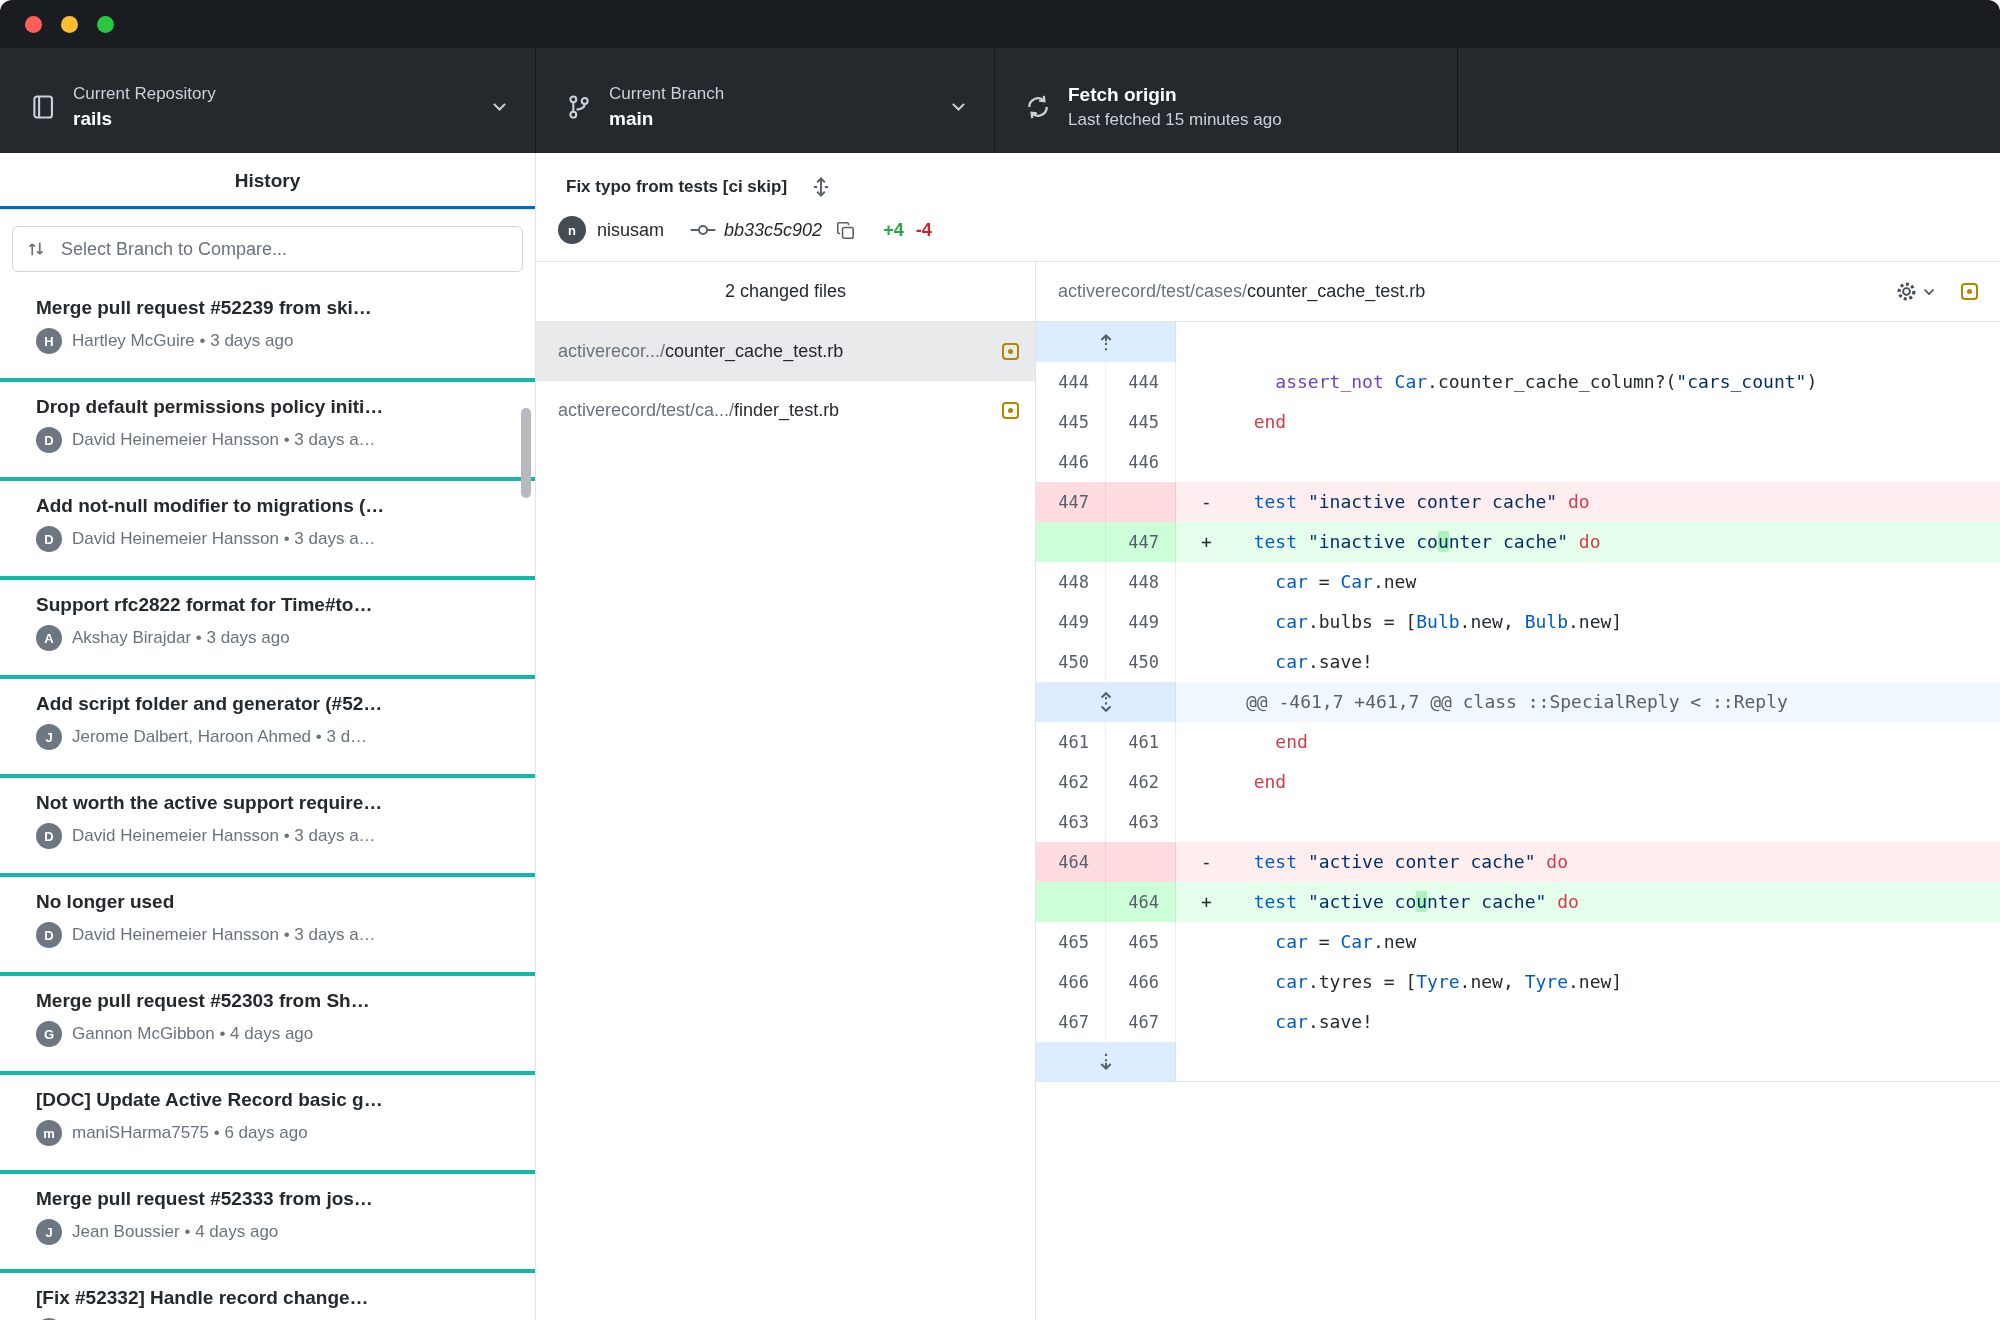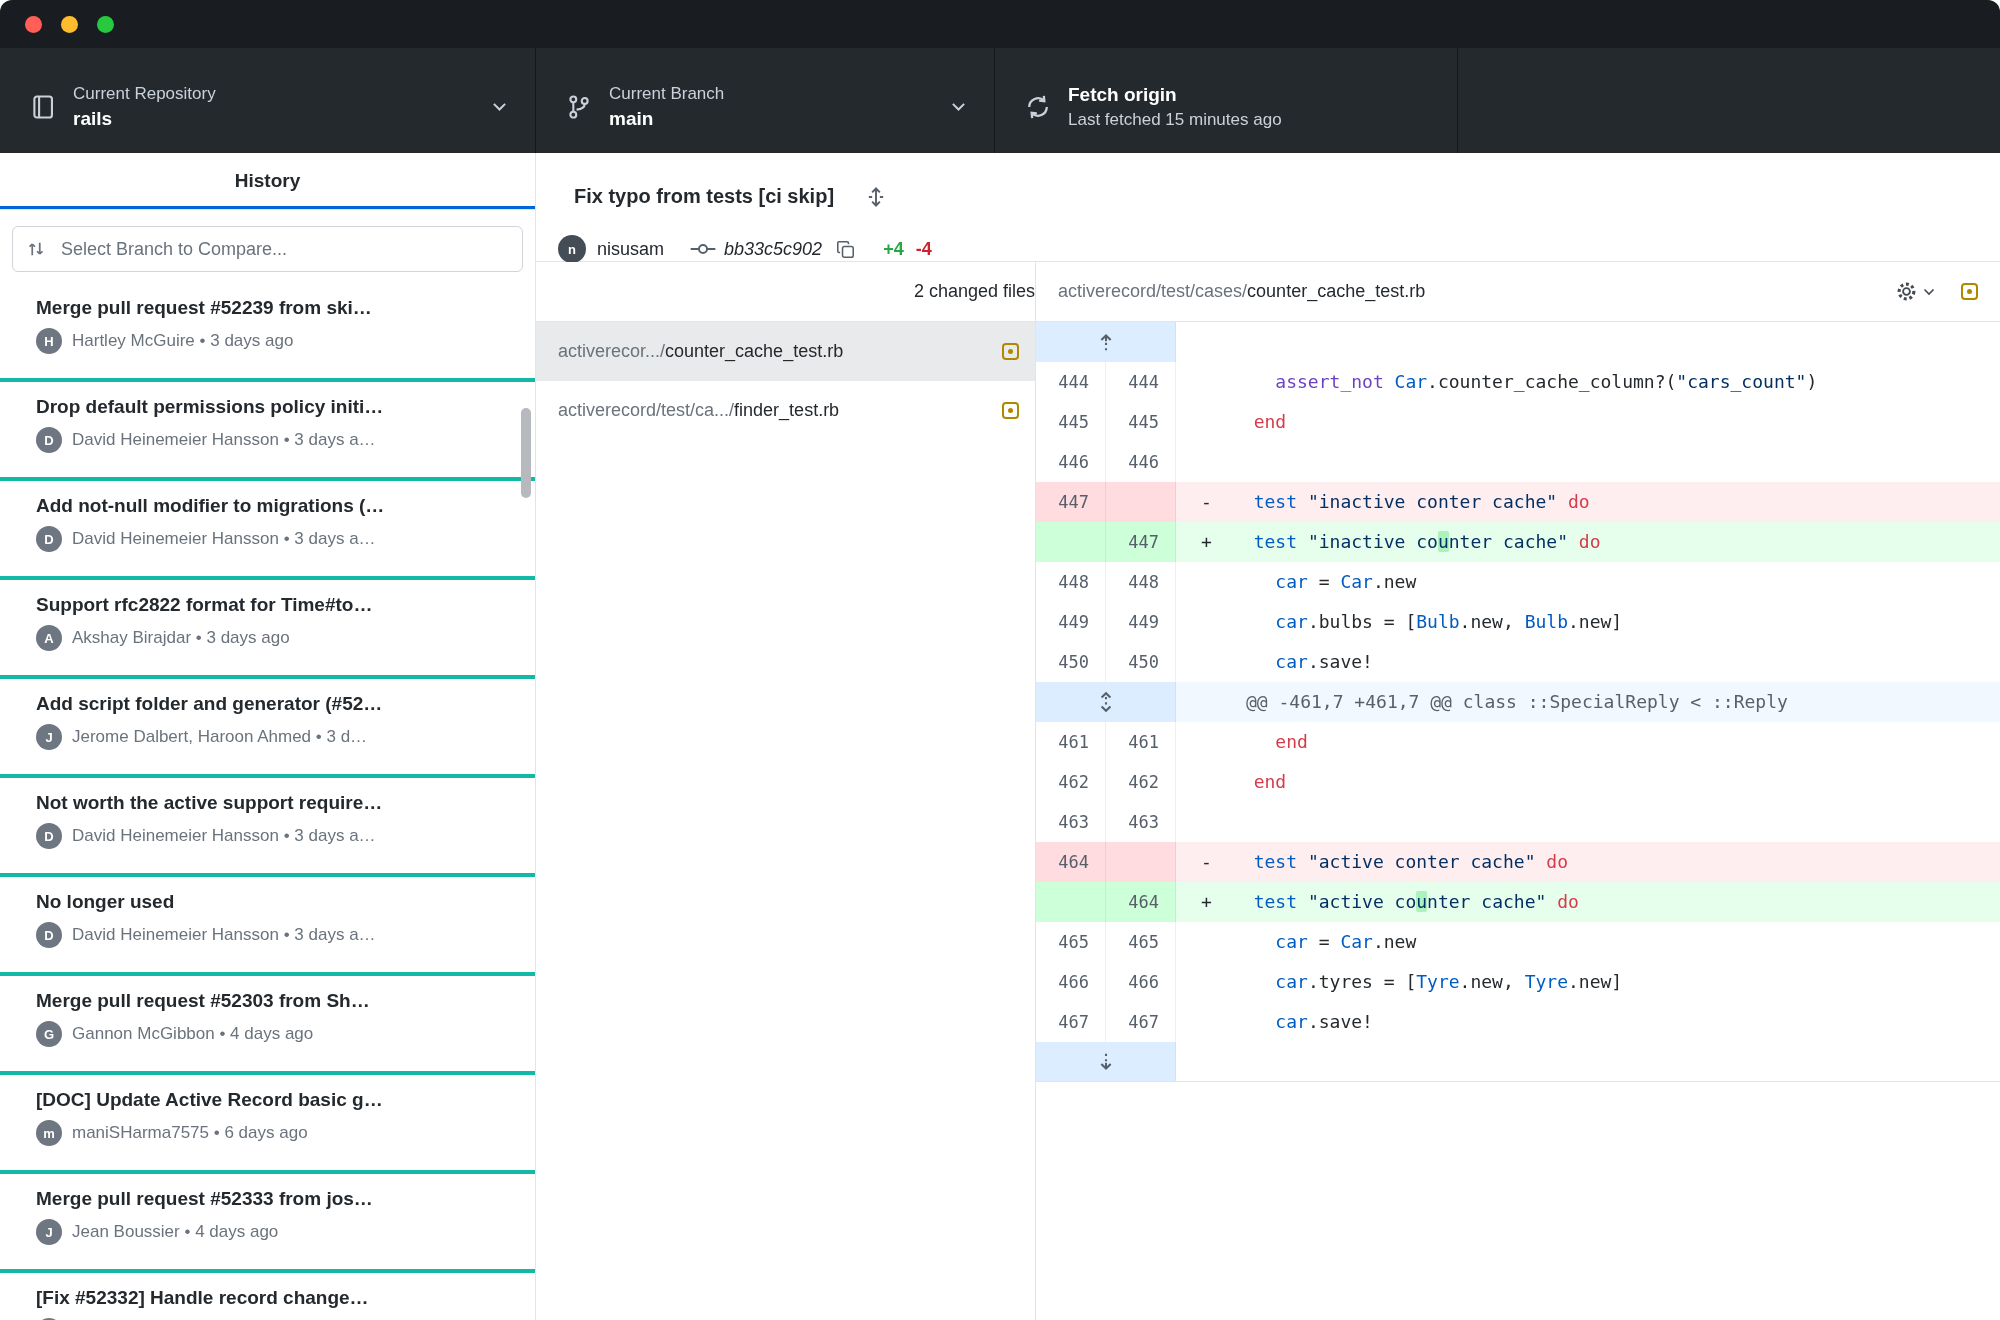--- a/index.html
+++ b/index.html
@@ -50,35 +50,35 @@
   .c-meta { margin-top:9px; display:flex; align-items:center; color:#6a737d; font-size:17px; white-space:nowrap; overflow:hidden; }
   .avatar { width:26px; height:26px; border-radius:50%; background:#6e7781; color:#fff;
             display:inline-flex; align-items:center; justify-content:center; font-size:13px; font-weight:bold; flex:none; }
   .c-meta .avatar { margin-right:10px; }
   .scroll-thumb { position:absolute; right:4px; top:125px; width:10px; height:90px; border-radius:5px; background:#b6b9bd; }
 
   
   .main { flex:1; display:flex; flex-direction:column; min-width:0; }
   .commit-header { height:109px; flex:none; border-bottom:1px solid #e1e4e8; padding:16px 24px 0 22px; background:#fff; }
   .ch-title-row { display:flex; align-items:center; gap:15px; }
-  .ch-title { margin:16px; font-size:20px; font-weight:bold; color:#24292e; white-space:nowrap; }
+  .ch-title { margin:8px; font-size:17px; font-weight:bold; color:#24292e; white-space:nowrap; }
   .drag-icon { color:#57606a; display:flex; }
   .ch-meta { margin-top:11px; display:flex; align-items:center; font-size:18px; color:#24292e; }
   .avatar.small { width:28px; height:28px; margin-right:11px; background:#444c56; }
   .ch-author { font-weight:500; margin-right:26px; }
   .commit-glyph { color:#57606a; display:flex; margin-right:8px; }
   .ch-sha { margin-right:14px; color:#24292e;font-style:italic; }
   .copy-btn { color:#57606a; display:flex; margin-right:28px; }
   .adds { color:#28a745; font-weight:600; margin-right:12px; }
   .dels { color:#cb2431; font-weight:600; }
 
   .panes { flex:1; display:flex; min-height:0; }
   .files-pane { width:500px; flex:none; border-right:1px solid #e1e4e8; display:flex; flex-direction:column; background:#fff; }
   .pane-header { height:60px; flex:none; border-bottom:1px solid #e1e4e8; display:flex; align-items:center; background:#fff; }
-  .files-header { justify-content:flex-end; font-size:18px; color:#24292e; }
+  .files-header { justify-content:center; font-size:18px; color:#24292e; }
   .file-list { flex:1; }
   .file-row { height:59px; display:flex; align-items:center; padding:0 16px 0 22px; font-size:18px; background:#fff; }
   .file-row.selected { background:#e9eaec; }
   .f-prefix { color:#6a737d; white-space:nowrap; }
   .f-name { color:#24292e; white-space:nowrap; }
   .mod-icon { margin-left:auto; width:17px; height:17px; border:2px solid #b08800; border-radius:4px; position:relative; flex:none; }
   .mod-icon::after { content:""; position:absolute; left:50%; top:50%; width:5px; height:5px;
                      margin:-2.5px 0 0 -2.5px; border-radius:50%; background:#b08800; }
 
   .diff-pane { flex:1; display:flex; flex-direction:column; min-width:0; background:#fff; }

